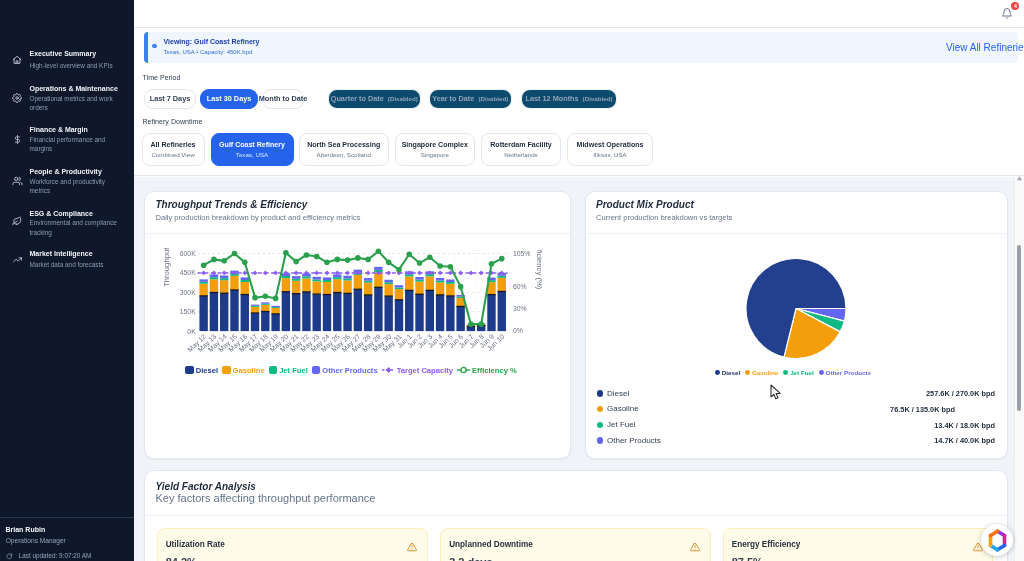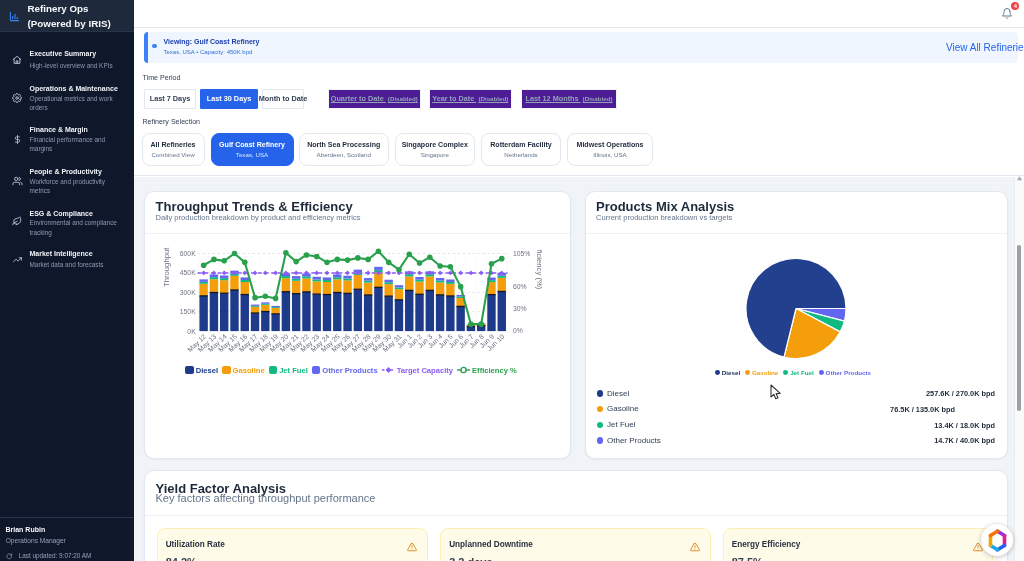--- a/index.html
+++ b/index.html
@@ -9,58 +9,49 @@
   .sidebar { position:absolute; left:0; top:0; width:134px; height:561px; background:#0f172a; }
   .sb-head { position:absolute; left:0; top:0; width:134px; height:32px; background:#1e293b; border-bottom:1px solid #273449; }
   .sb-title { position:absolute; left:27.5px; top:0.7px; font-size:9.8px; font-weight:bold; color:#f8fafc; line-height:15.2px; white-space:nowrap; }
   .mi-t { position:absolute; left:29.5px; font-size:7px; font-weight:bold; color:#f1f5f9; line-height:9px; white-space:nowrap; }
   .mi-s { position:absolute; left:29.5px; font-size:6.4px; color:#8d9bb1; line-height:9.5px; width:92px; }
   .hdrbar { position:absolute; left:134px; top:0; width:890px; height:28px; background:#fff; border-bottom:1px solid #e5e7eb; }
   .filters { position:absolute; left:134px; top:28px; width:890px; height:148px; background:#fff; border-bottom:1px solid #e2e8f0; }
   .content { position:absolute; left:134px; top:177px; width:890px; height:384px; background:#f0f4f8; }
   .banner { position:absolute; left:143.5px; top:31.5px; width:874px; height:31px; background:#eff6ff; border-left:4px solid #3b82f6; border-radius:4px; }
   .lbl { position:absolute; font-size:7.1px; font-weight:normal; color:#334155; }
-  .tbtn { position:absolute; top:89px; height:19.8px; border-radius:1px; font-size:7.3px; font-weight:bold; color:#334155; background:#fff; border:1px solid #e2e8f0; display:flex; align-items:center; justify-content:center; white-space:nowrap; }
+  .tbtn { position:absolute; top:89px; height:19.8px; border-radius:9px; font-size:7.3px; font-weight:bold; color:#334155; background:#fff; border:1px solid #e2e8f0; display:flex; align-items:center; justify-content:center; white-space:nowrap; }
   .tbtn.on { background:#2563eb; border-color:#2563eb; color:#fff; }
-  .tbtn.dis { background:#4c1d95; border-color:#f1f5f9; color:#94a3b8;text-decoration:underline; }
+  .tbtn.dis { background:#0c4a6e; border-color:#f1f5f9; color:#94a3b8; }
   .tbtn.dis small { font-size:6.2px; font-weight:bold; margin-left:2px; }
   .rbtn { position:absolute; top:132.8px; height:33.4px; border-radius:8px; background:#fff; border:1px solid #e2e8f0; text-align:center; padding-top:6.6px; }
   .rbtn .t1 { font-size:7.05px; font-weight:bold; color:#1e293b; line-height:9px; white-space:nowrap; }
   .rbtn .t2 { font-size:6.2px; color:#64748b; line-height:8px; margin-top:1.5px; white-space:nowrap; }
   .rbtn.on { background:#2563eb; border-color:#2563eb; }
   .rbtn.on .t1 { color:#fff; }
   .rbtn.on .t2 { color:#dbeafe; }
   .card { position:absolute; background:#fff; border:1px solid #e2e8f0; border-radius:10px; box-shadow:0 1px 2px rgba(15,23,42,.05); }
-  .ct { position:absolute; font-size:13px; font-weight:bold; color:#1e293b; white-space:nowrap; }
+  .ct { position:absolute; font-size:10px; font-weight:bold; color:#1e293b; white-space:nowrap;font-style:italic; }
   .cs { position:absolute; font-size:7.55px; color:#64748b; white-space:nowrap; }
   .cdiv { position:absolute; height:1px; background:#eef1f5; }
   .ycard { position:absolute; top:528px; height:60px; background:#fefce8; border:1px solid #fdf0b5; border-radius:8px; }
   .ycard .yt { position:absolute; left:8.2px; top:10.9px; font-size:8.2px; font-weight:bold; color:#27303f; white-space:nowrap; }
   .ycard .yv { position:absolute; left:8.2px; top:27px; font-size:11px; font-weight:bold; color:#374151; white-space:nowrap; }
   .prow-l { position:absolute; font-size:8px; color:#334155; white-space:nowrap; }
   .prow-v { position:absolute; width:200px; text-align:right; font-size:7.35px; font-weight:bold; color:#1e293b; white-space:nowrap; }
   .dot { position:absolute; border-radius:50%; }
   .leg1 { display:flex; align-items:center; gap:2px; white-space:nowrap; }
   .leg1 .tx { font-size:7.6px; font-weight:bold; }
   .leg2 { display:flex; align-items:center; gap:2px; white-space:nowrap; }
   .leg2 .tx { font-size:6.25px; font-weight:bold; }
 </style>
 </head>
 <body>
 
 <div class="sidebar">
-  <div class="sb-head">
-    <svg class="abs" style="left:9px;top:11px" width="11" height="11" viewBox="0 0 24 24" fill="none" stroke="#3b82f6" stroke-width="2.4" stroke-linecap="round" stroke-linejoin="round">
-        <path d="M3 3v16a2 2 0 0 0 2 2h16"></path>
-        <path d="M8 17v-5"></path>
-        <path d="M13 17V7"></path>
-        <path d="M18 17v-3"></path>
-      </svg>
-    <div class="sb-title">Refinery Ops<br>(Powered by IRIS)</div>
-  </div>
   <svg class="abs" style="left:12px;top:54.5px" width="10" height="10" viewBox="0 0 24 24" fill="none" stroke="#cbd5e1" stroke-width="2" stroke-linecap="round" stroke-linejoin="round">
       <path d="M3 10.8 12 3l9 7.8"></path>
       <path d="M5 9v11h14V9"></path>
       <path d="M10 20v-6h4v6"></path>
     </svg>
   <div class="mi-t" style="top:49.2px">Executive Summary</div>
   <div class="mi-s" style="top:60.8px">High-level overview and KPIs</div>
   <svg class="abs" style="left:12px;top:93.3px" width="10" height="10" viewBox="0 0 24 24" fill="none" stroke="#cbd5e1" stroke-width="2" stroke-linecap="round" stroke-linejoin="round">
       <circle cx="12" cy="12" r="3"></circle>
       <path d="M19.4 15a1.65 1.65 0 0 0 .33 1.82l.06.06a2 2 0 1 1-2.83 2.83l-.06-.06a1.65 1.65 0 0 0-1.82-.33 1.65 1.65 0 0 0-1 1.51V21a2 2 0 1 1-4 0v-.09A1.65 1.65 0 0 0 9 19.4a1.65 1.65 0 0 0-1.82.33l-.06.06a2 2 0 1 1-2.83-2.83l.06-.06a1.65 1.65 0 0 0 .33-1.82 1.65 1.65 0 0 0-1.51-1H3a2 2 0 1 1 0-4h.09A1.65 1.65 0 0 0 4.6 9a1.65 1.65 0 0 0-.33-1.82l-.06-.06a2 2 0 1 1 2.83-2.83l.06.06a1.65 1.65 0 0 0 1.82.33H9a1.65 1.65 0 0 0 1-1.51V3a2 2 0 1 1 4 0v.09a1.65 1.65 0 0 0 1 1.51 1.65 1.65 0 0 0 1.82-.33l.06-.06a2 2 0 1 1 2.83 2.83l-.06.06a1.65 1.65 0 0 0-.33 1.82V9a1.65 1.65 0 0 0 1.51 1H21a2 2 0 1 1 0 4h-.09a1.65 1.65 0 0 0-1.51 1z"></path>
@@ -116,21 +107,21 @@
 <div class="abs" style="left:163.5px;top:38.4px;font-size:7px;font-weight:bold;color:#1e40af;white-space:nowrap">Viewing: Gulf Coast Refinery</div>
 <div class="abs" style="left:163.5px;top:48.6px;font-size:6px;color:#2f6fd4;white-space:nowrap">Texas, USA • Capacity: 450K bpd</div>
 <div class="abs" style="left:946px;top:42.1px;font-size:10px;font-weight:normal;color:#2563eb;white-space:nowrap">View All Refineries</div>
 <div class="lbl" style="left:142.5px;top:74px">Time Period</div>
 <div class="tbtn" style="left:144px;width:52px">Last 7 Days</div>
 <div class="tbtn on" style="left:200px;width:58px">Last 30 Days</div>
 <div class="tbtn" style="left:262px;width:42px">Month to Date</div>
 <div class="tbtn dis" style="left:328px;width:92.5px">Quarter to Date&nbsp;<small>(Disabled)</small></div>
 <div class="tbtn dis" style="left:428.5px;width:83.5px">Year to Date&nbsp;<small>(Disabled)</small></div>
 <div class="tbtn dis" style="left:521px;width:96px">Last 12 Months&nbsp;<small>(Disabled)</small></div>
-<div class="lbl" style="left:142.5px;top:117.6px">Refinery Selection</div>
+<div class="lbl" style="left:142.5px;top:117.6px">Refinery Downtime</div>
 <div class="rbtn" style="left:141.5px;width:63px">
     <div class="t1">All Refineries</div>
     <div class="t2">Combined View</div>
   </div>
 <div class="rbtn on" style="left:210.5px;width:83px">
     <div class="t1">Gulf Coast Refinery</div>
     <div class="t2">Texas, USA</div>
   </div>
 <div class="rbtn" style="left:298.5px;width:90.5px">
     <div class="t1">North Sea Processing</div>
@@ -472,21 +463,21 @@
   <span class="leg1">
       <svg width="13" height="8" viewBox="0 0 13 8">
         <line x1="0" y1="4" x2="13" y2="4" stroke="#2aa04d" stroke-width="1.4"></line>
         <circle cx="6.5" cy="4" r="2.6" fill="#fff" stroke="#2aa04d" stroke-width="1.4"></circle>
       </svg>
       <span class="tx" style="color:#2aa04d">Efficiency %</span>
     </span>
 </div>
 
 <div class="card" style="left:585px;top:190.5px;width:423px;height:268.5px"></div>
-<div class="ct" style="left:596px;top:199px">Products Mix Analysis</div>
+<div class="ct" style="left:596px;top:199px">Product Mix Product</div>
 <div class="cs" style="left:596px;top:213.4px">Current production breakdown vs targets</div>
 <div class="cdiv" style="left:586px;top:232.5px;width:421px"></div>
 <svg style="position:absolute;left:585px;top:190.5px" width="423" height="269" viewBox="0 0 423 269">
     <path d="M 211.0 117.5 L 261.0 117.5 A 50.0 50.0 0 0 1 259.39 130.1 Z" fill="#6366f1" stroke="#fff" stroke-width="1.2" stroke-linejoin="round"></path>
     <path d="M 211.0 117.5 L 259.39 130.1 A 50.0 50.0 0 0 1 255.19 140.9 Z" fill="#10b981" stroke="#fff" stroke-width="1.2" stroke-linejoin="round"></path>
     <path d="M 211.0 117.5 L 255.19 140.9 A 50.0 50.0 0 0 1 198.99 166.04 Z" fill="#f59e0b" stroke="#fff" stroke-width="1.2" stroke-linejoin="round"></path>
     <path d="M 211.0 117.5 L 198.99 166.04 A 50.0 50.0 0 1 1 261.0 117.5 Z" fill="#23408f" stroke="#fff" stroke-width="1.2" stroke-linejoin="round"></path>
   </svg>
 <div class="abs" style="left:583px;top:369.3px;width:420px;display:flex;justify-content:center;align-items:center;gap:5px">
   <span class="leg2">

